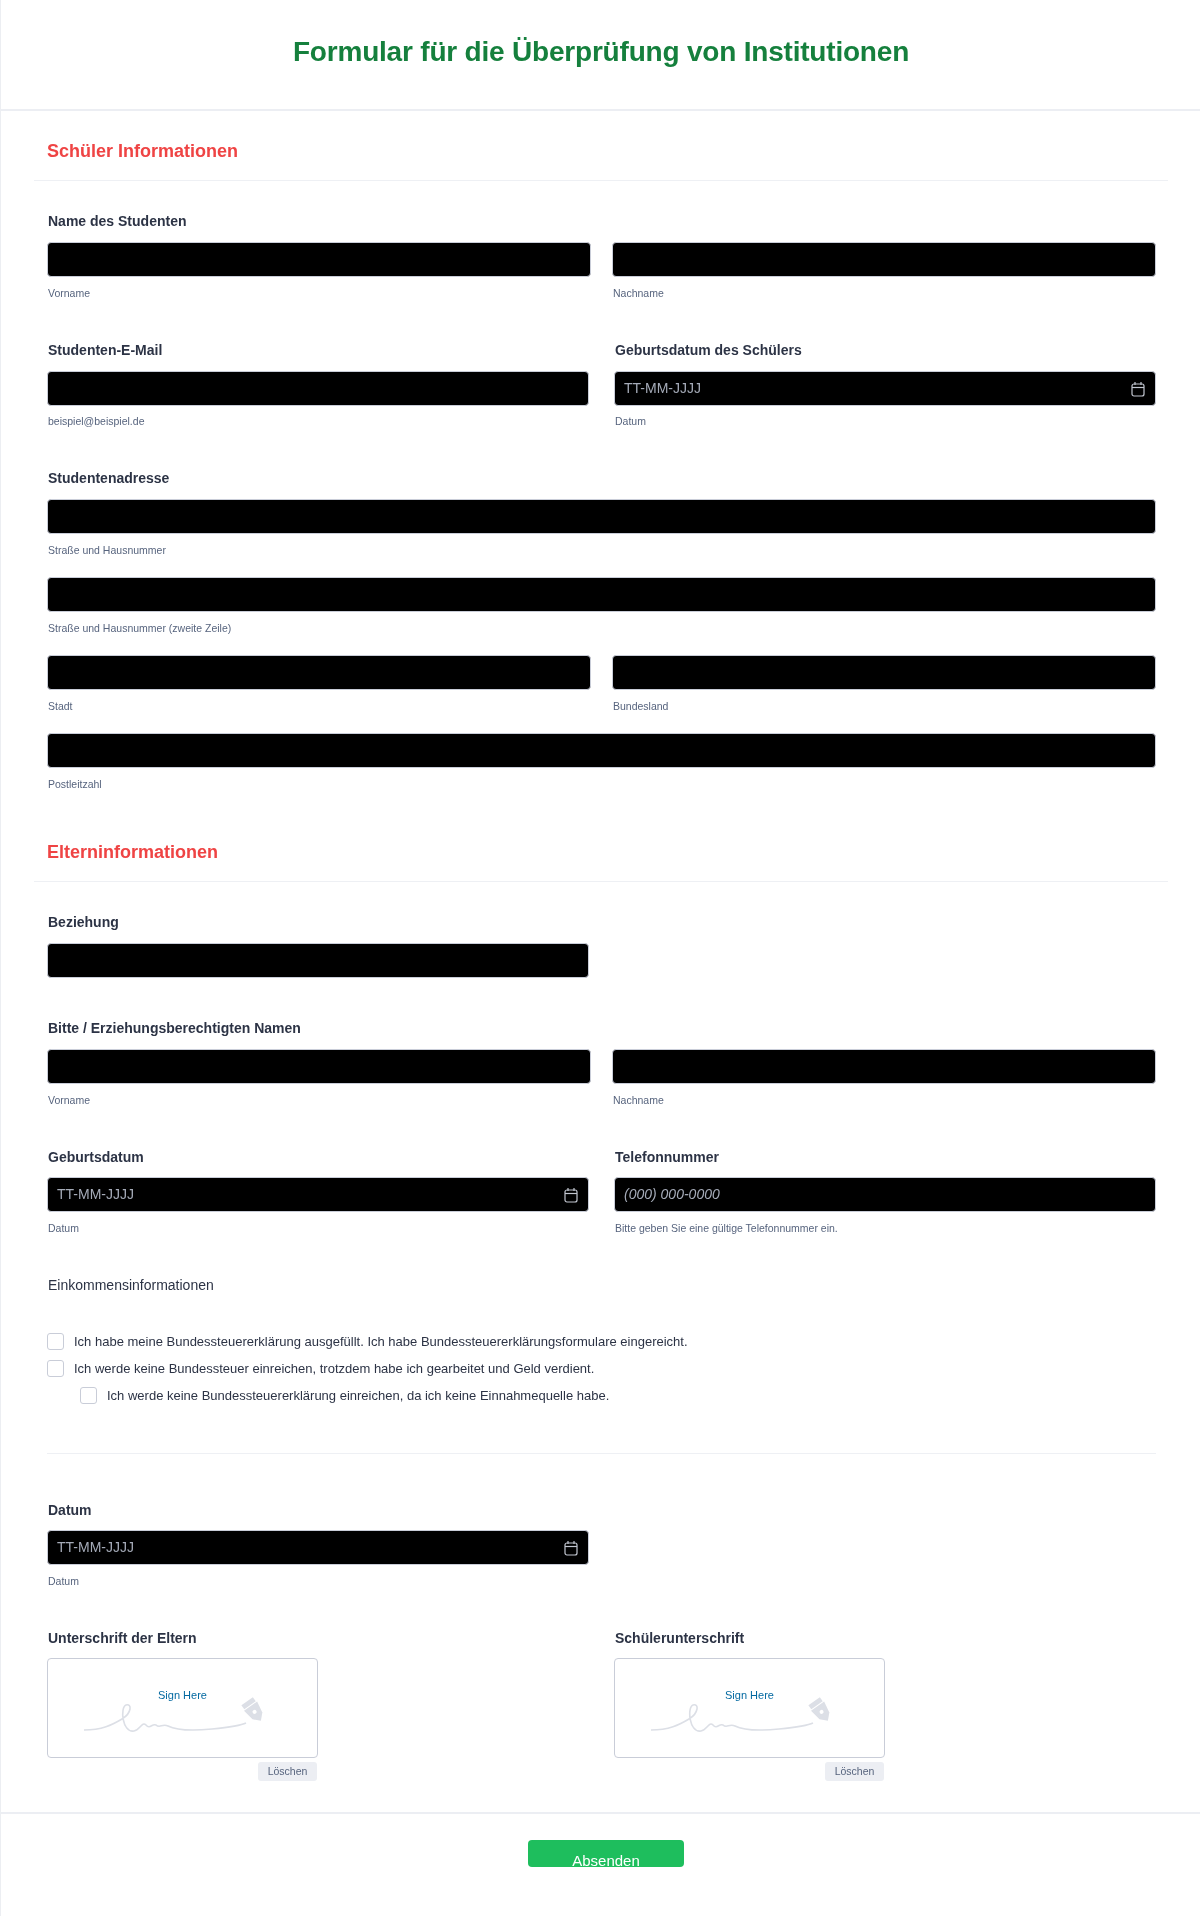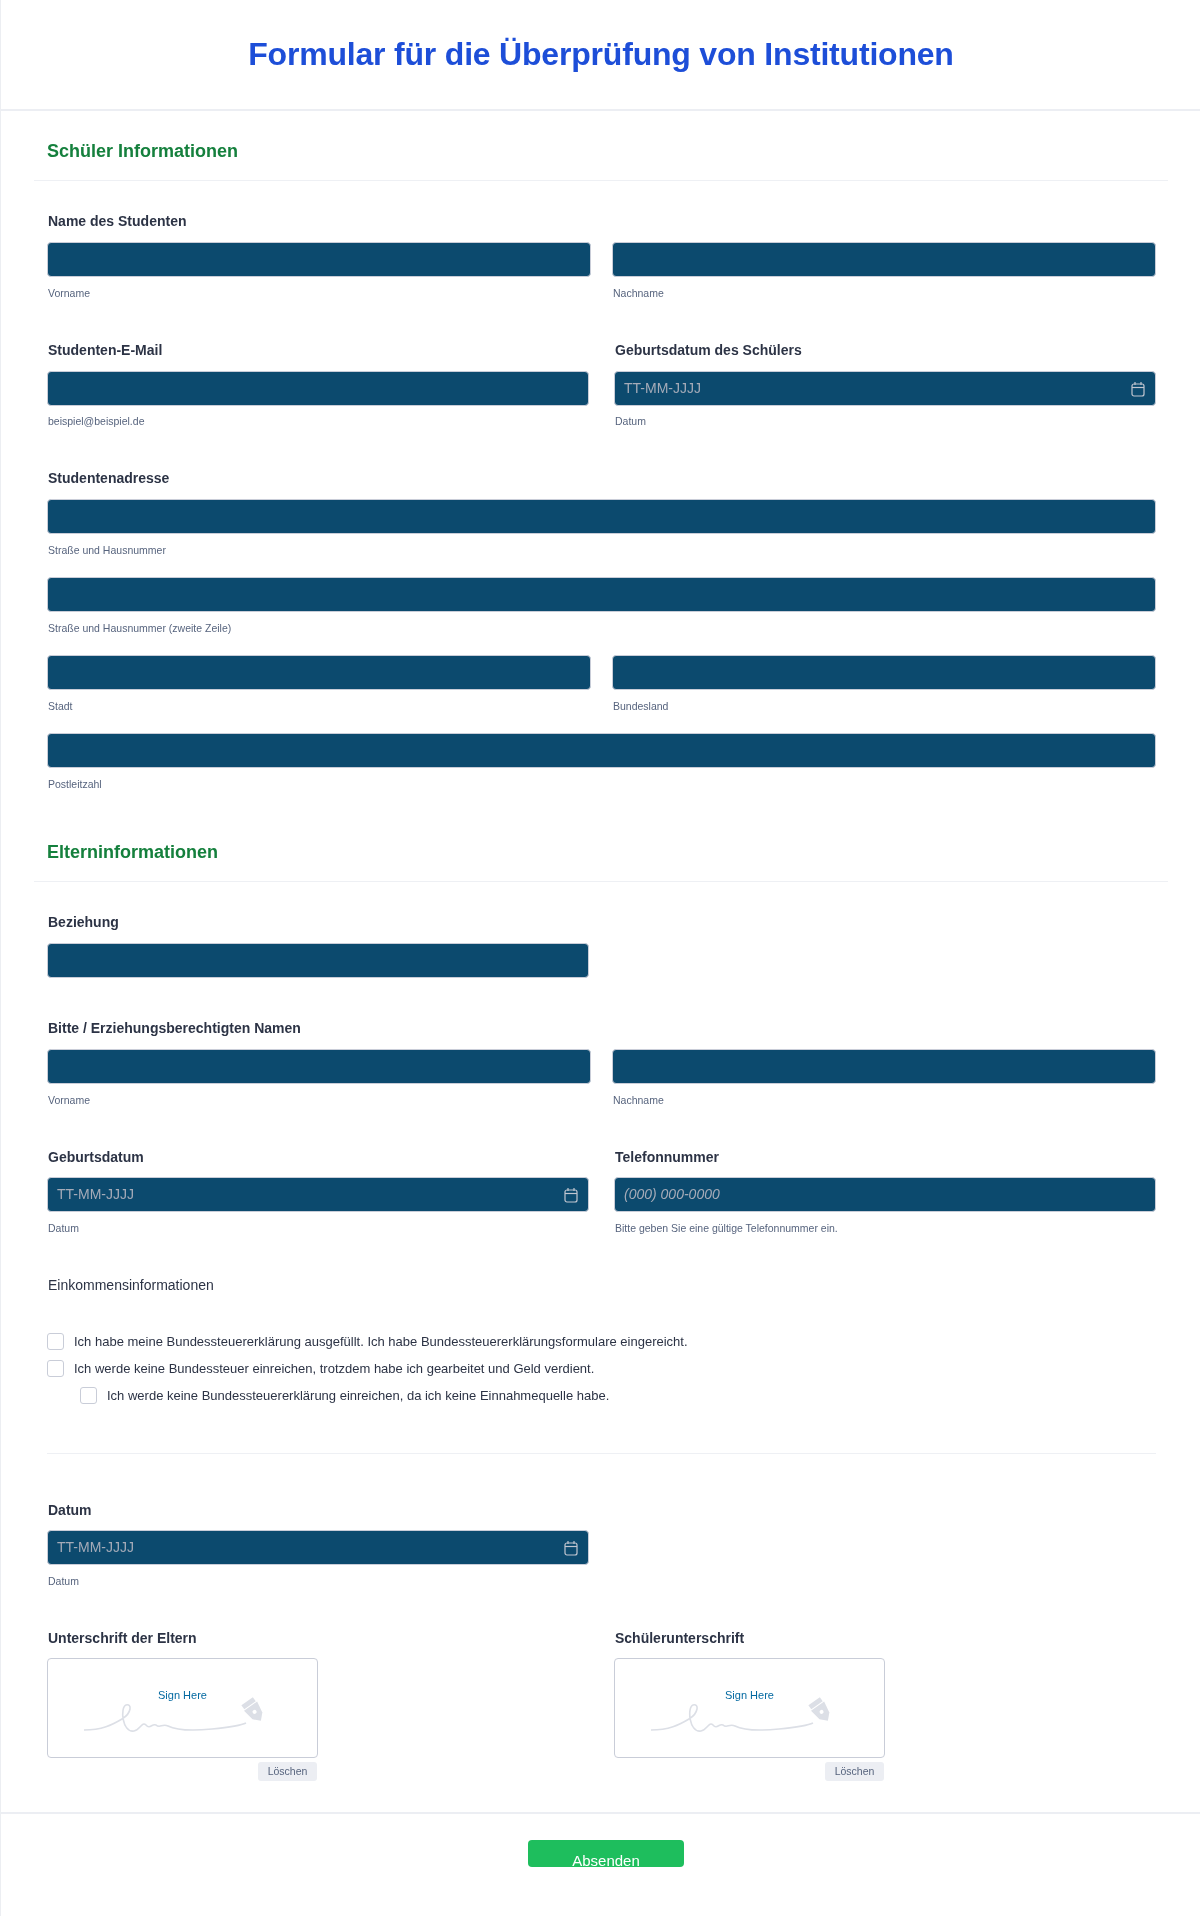--- a/index.html
+++ b/index.html
@@ -1,26 +1,26 @@
 <!DOCTYPE html>
 <html><head>
 <meta charset="utf-8">
 <style>
   * { box-sizing: border-box; margin: 0; padding: 0; }
   html, body { width: 1200px; height: 1916px; background: #ffffff; overflow: hidden; }
   body { font-family: "Liberation Sans", "DejaVu Sans", sans-serif; color: #2c3345; position: relative; }
   .page { position: absolute; left: 0; top: 0; width: 1200px; height: 1916px; border-left: 1px solid #eceef2; }
   .abs { position: absolute; }
-  .header-title { left: 0; width: 1200px; top: 36px; text-align: center; font-size: 32px; font-weight: bold; color: #1d4ed8; letter-spacing: -0.2px; }
+  .header-title { left: 0; width: 1200px; top: 36px; text-align: center; font-size: 28px; font-weight: bold; color: #15803d; letter-spacing: -0.2px; }
   .hline { height: 2px; background: #eceef3; }
   .thin-line { height: 1px; background: #eef0f4; }
-  .section-title { font-size: 18px; font-weight: bold; color: #15803d; }
+  .section-title { font-size: 18px; font-weight: bold; color: #ef4444; }
   .field-label { font-size: 14px; color: #2c3345; font-weight: 600; text-align: center; }
   .sublabel { font-size: 10.5px; color: #57647e; }
-  .input { height: 35px; border: 1px solid #c9cdd8; border-radius: 4px; background: #0c4a6e; }
+  .input { height: 35px; border: 1px solid #c9cdd8; border-radius: 4px; background: #000000; }
   .input .ph { position: absolute; left: 9px; top: 8px; font-size: 14px; color: #a5abb8; }
   .input .cal { position: absolute; right: 10px; top: 9px; width: 14px; height: 16px; }
   .cb-row { display: flex; align-items: center; font-size: 13px; color: #2c3345; }
   .cb { width: 17px; height: 17px; border: 1px solid #c9cdd8; border-radius: 3px; background: #fff; margin-right: 10px; flex: none; }
   .sig-box { width: 271px; height: 100px; border: 1px solid #c9cdd8; border-radius: 4px; background: #fff; }
   .sig-text { position: absolute; left: 0; width: 100%; top: 30px; text-align: center; font-size: 11px; color: #0369a1; padding-right: 0px; }
   .clear-btn { width: 59px; height: 19px; background: #eceef3; border-radius: 3px; font-size: 10.5px; color: #57647e; text-align: center; line-height: 19px; }
   .submit-btn { left: 527px; top: 1840px; width: 156px; height: 27px; background: #1ebe5d; border-radius: 4px; color: #ffffff; font-size: 15px; text-align: center; line-height: 41px; }
 </style>
 </head>

